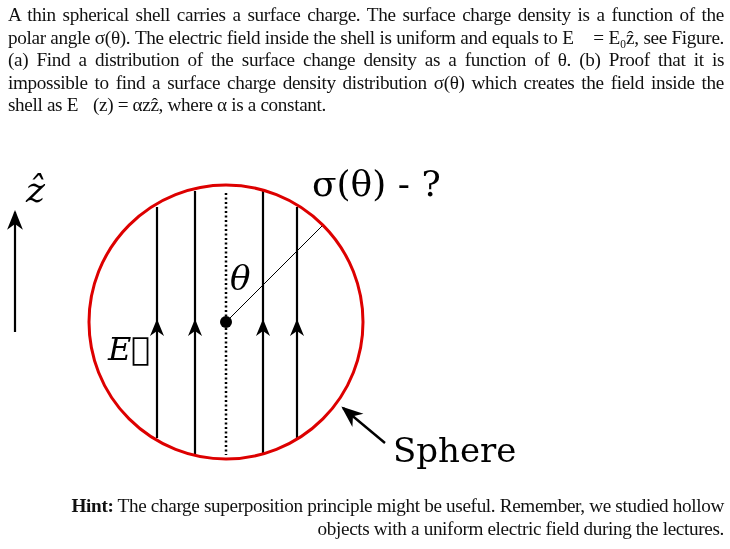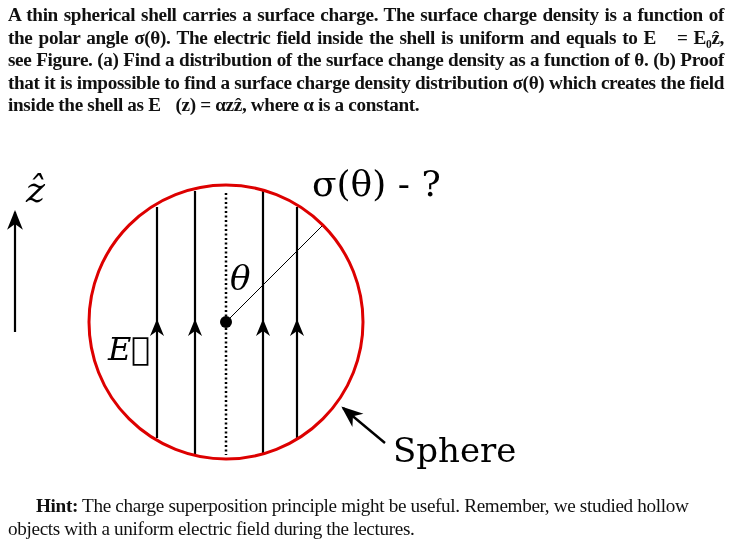--- a/index.html
+++ b/index.html
@@ -1,23 +1,23 @@
 <!DOCTYPE html>
 <html><head>
   <meta charset="utf-8">
   <style>
     html, body { margin: 0; padding: 0; background: #ffffff; }
     body { width: 730px; height: 549px; position: relative; overflow: hidden;
            font-family: "Liberation Serif", "DejaVu Serif", serif; color: #111; }
     .problem { position: absolute; left: 8px; top: 4px; width: 716px;
-               font-size: 19.2px; line-height: 22.6px; text-align: justify; letter-spacing: -0.35px; font-weight: bold; }
+               font-size: 19.2px; line-height: 22.6px; text-align: justify; letter-spacing: -0.35px; }
     .problem p { margin: 0; }
     .figure { position: absolute; left: 0; top: 150px; width: 730px; height: 330px; }
     .hint { position: absolute; left: 8px; top: 494px; width: 716px;
-            font-size: 19.2px; line-height: 23px; letter-spacing: -0.35px; }
+            font-size: 19.2px; line-height: 23px; letter-spacing: -0.35px; text-align: right; }
     .hint p { margin: 0; text-indent: 28px; }
     .hint b { font-weight: bold; }
   </style>
 </head>
 <body>
 
 <div class="problem">
   <p>A thin spherical shell carries a surface charge. The surface charge density is a function of the polar angle σ(θ). The electric field inside the shell is uniform and equals to E⃗ = E₀ẑ, see Figure. (a) Find a distribution of the surface change density as a function of θ. (b) Proof that it is impossible to find a surface charge density distribution σ(θ) which creates the field inside the shell as E⃗(z) = αzẑ, where α is a constant.</p>
 </div>
 

